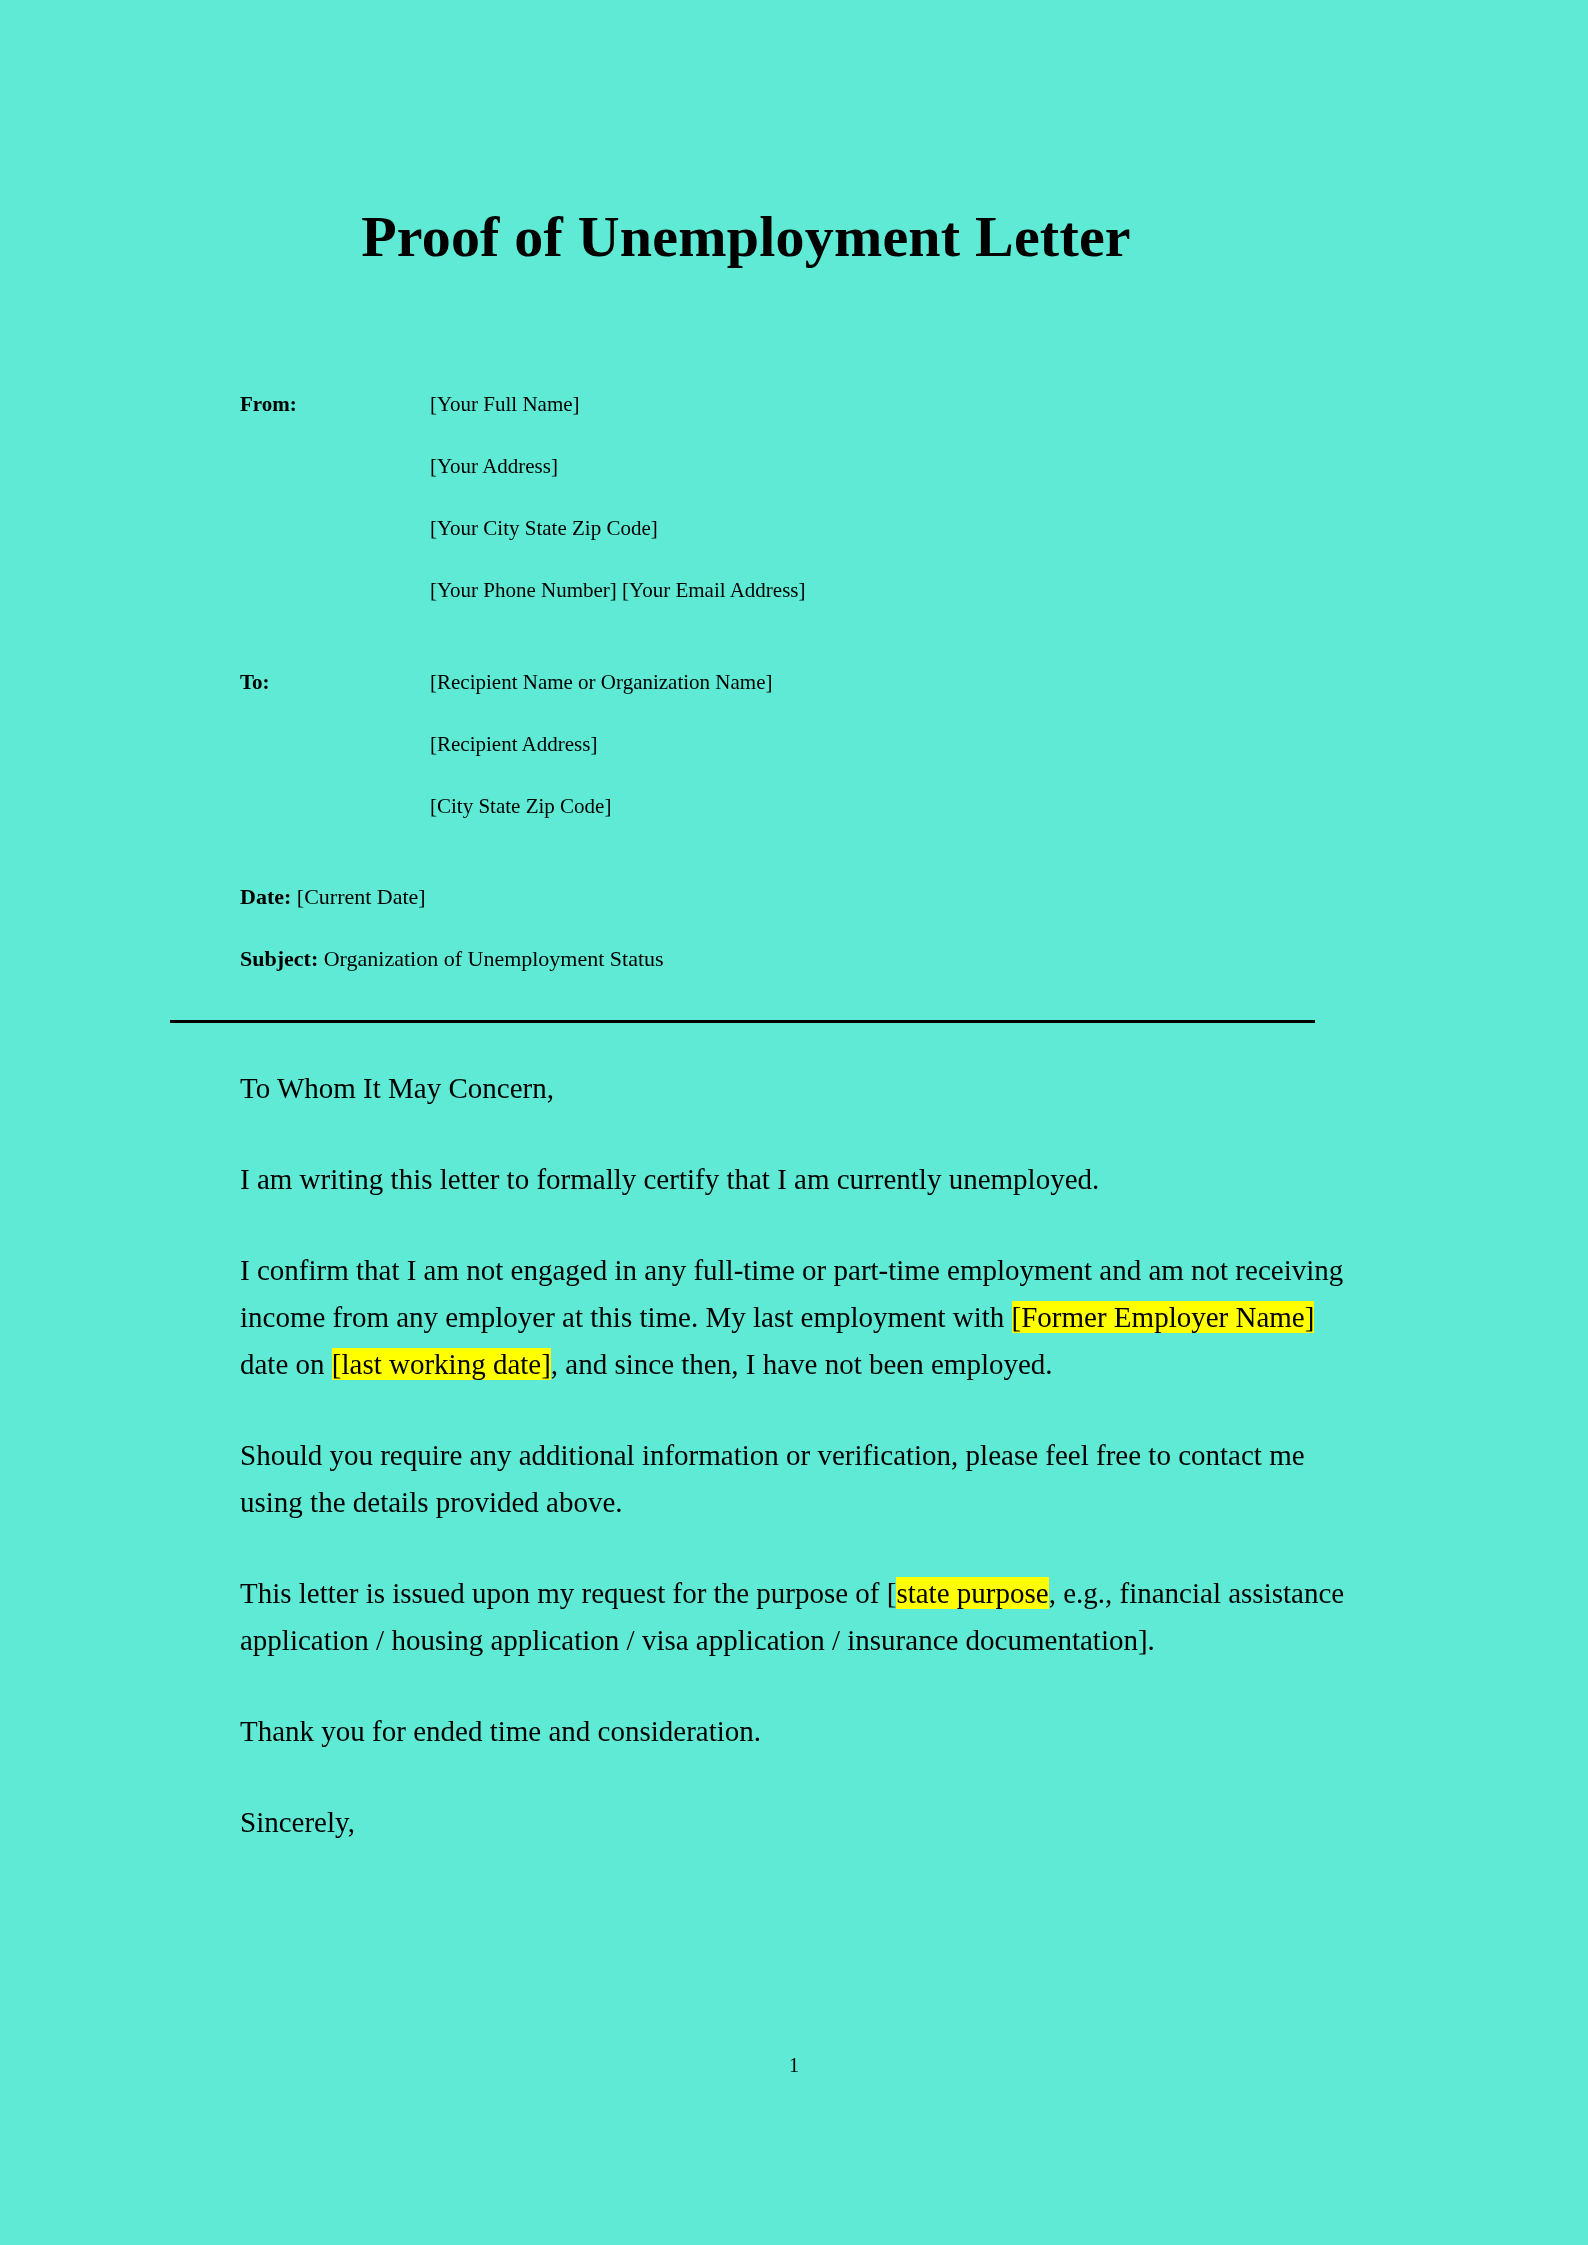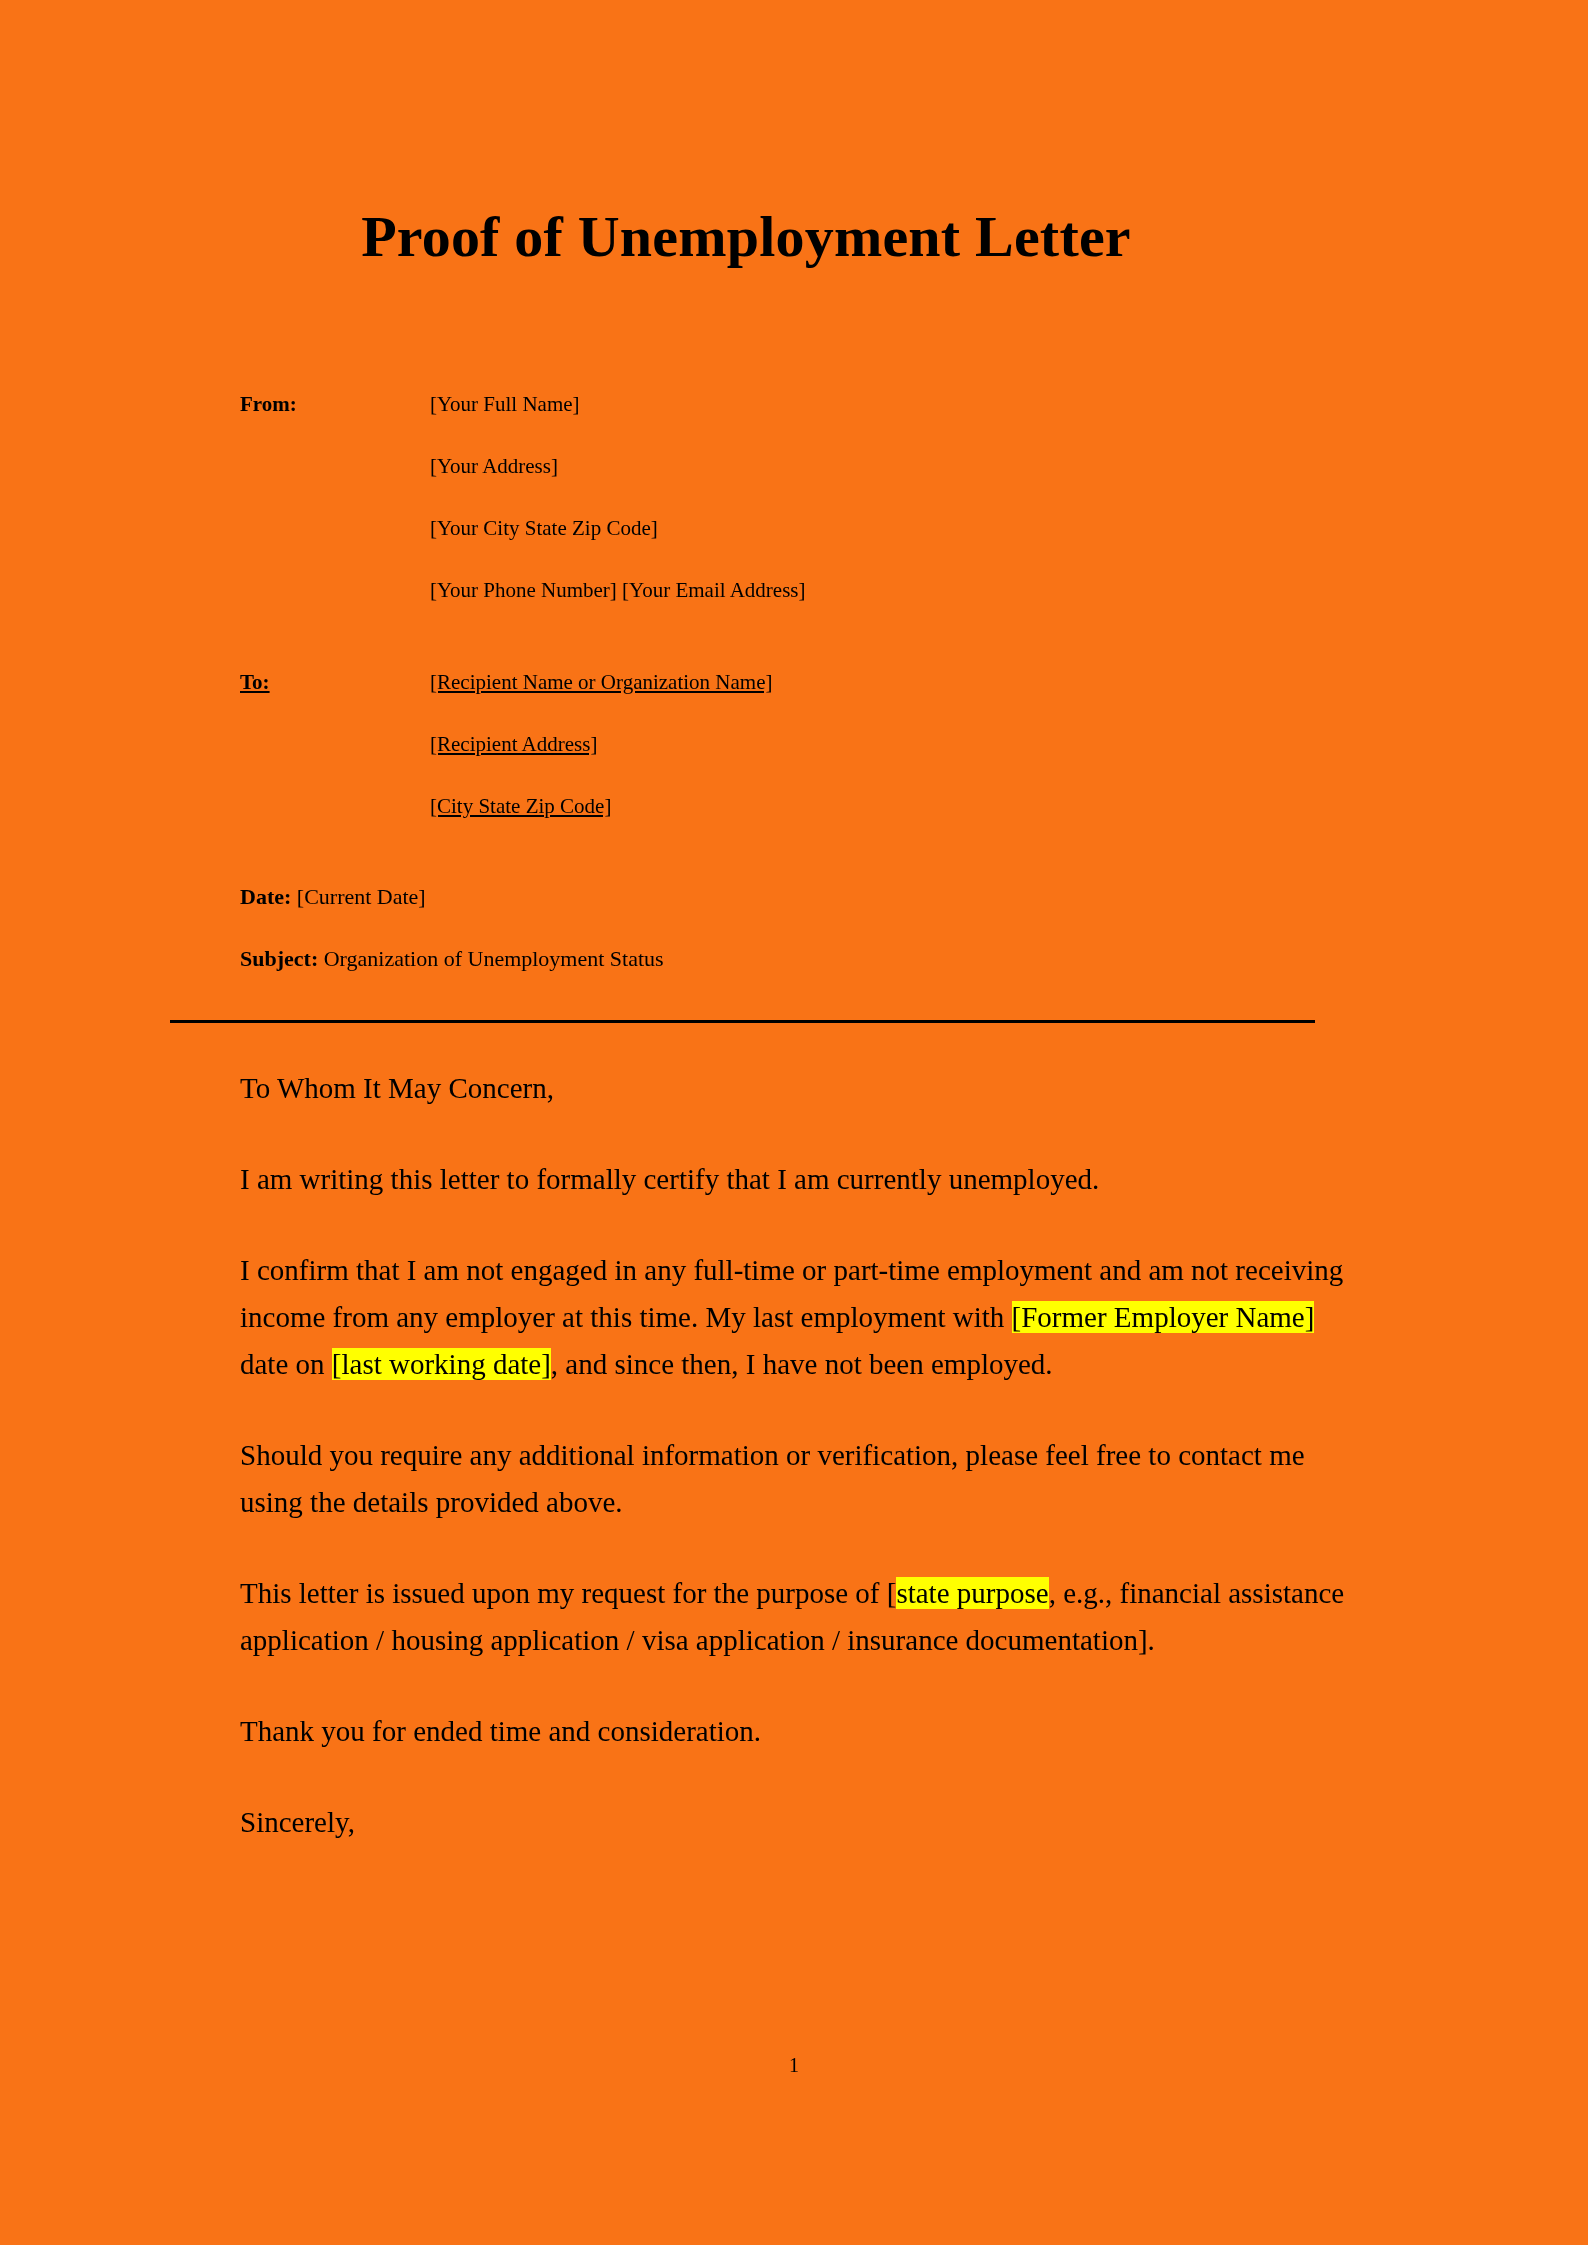--- a/index.html
+++ b/index.html
@@ -9,21 +9,21 @@
     background: #ffffff;
   }
   body {
     font-family: "Liberation Serif", "DejaVu Serif", serif;
     color: #000000;
   }
   .page {
     position: relative;
     width: 1588px;
     height: 2245px;
-    background: #f97316;
+    background: #5eead4;
     margin: 0 auto;
     box-sizing: border-box;
     overflow: hidden;
   }
   .content {
     position: absolute;
     left: 240px;
     top: 0;
     width: 1108px;
   }
@@ -57,21 +57,21 @@
     font-weight: bold;
   }
   .addr-value {
     flex: 1 1 auto;
   }
   .addr-row.continued .addr-label {
     font-weight: normal;
   }
 
   .block-from { margin-top: 104px; }
-  .block-to   { margin-top: 30px; text-decoration: underline; }
+  .block-to   { margin-top: 30px; }
 
   
   .meta-line {
     font-size: 22px;
     line-height: 62px;
   }
   .meta-line .meta-label {
     font-weight: bold;
   }
   .block-meta { margin-top: 29px; }

